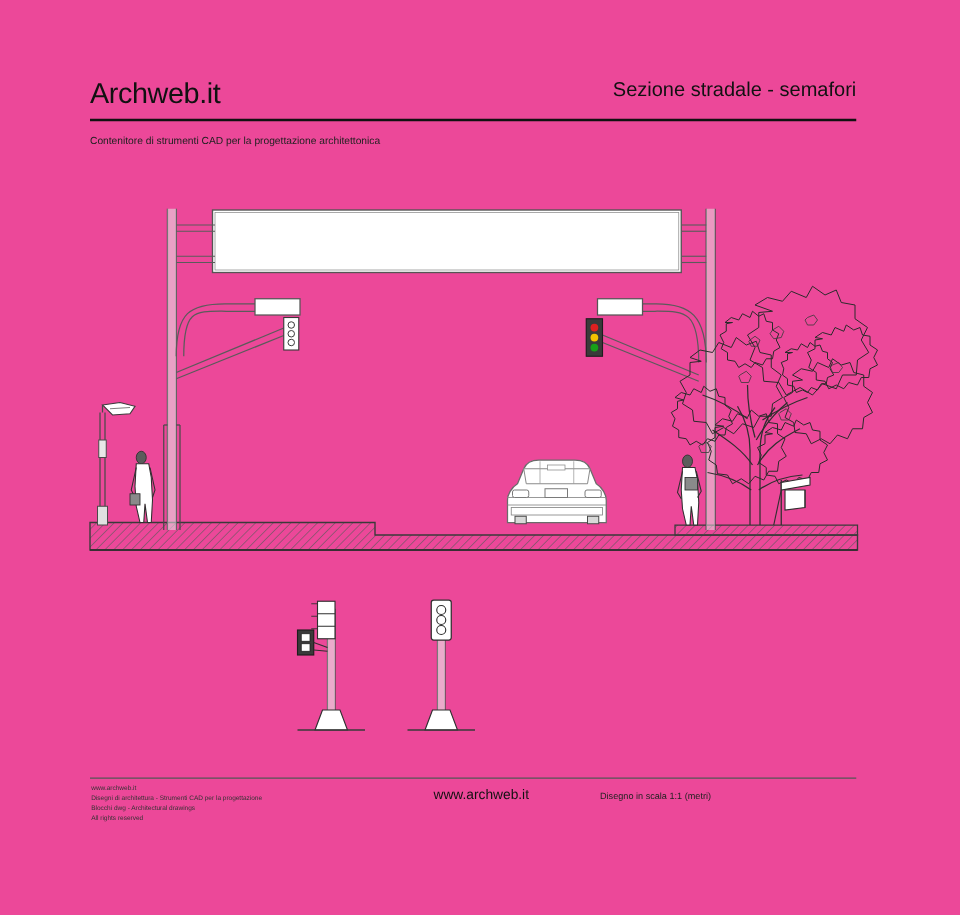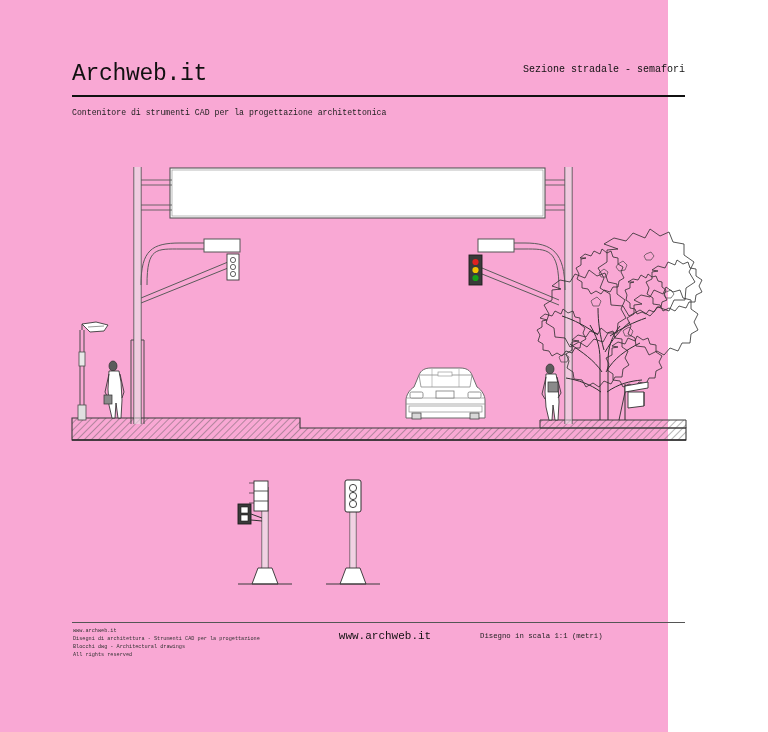--- a/index.html
+++ b/index.html
@@ -11,43 +11,42 @@
     width: 768px;
     height: 732px;
     font-family: "Liberation Sans", sans-serif;
     color: #1a1a1a;
     overflow: hidden;
     position: relative;
   }
   #sheet {
     position: absolute;
     left: 0; top: 0;
-    width: 668px;
+    width: 768px;
     height: 732px;
-    background: #f9a8d4;
-    font-family: Liberation Mono, monospace;
+    background: #ec4899;
   }
   
   .hdr-brand {
     position: absolute;
     left: 72px;
     top: 63px;
     font-size: 23px;
     font-weight: 400;
     letter-spacing: -0.3px;
     color: #111;
     line-height: 1;
   }
   .hdr-title {
     position: absolute;
     left: 420px;
     top: 65px;
     width: 265px;
     text-align: right;
-    font-size: 10px;
+    font-size: 16px;
     color: #111;
     line-height: 1;
   }
   .hdr-rule {
     position: absolute;
     left: 72px;
     top: 95px;
     width: 613px;
     height: 2.2px;
     background: #111;

